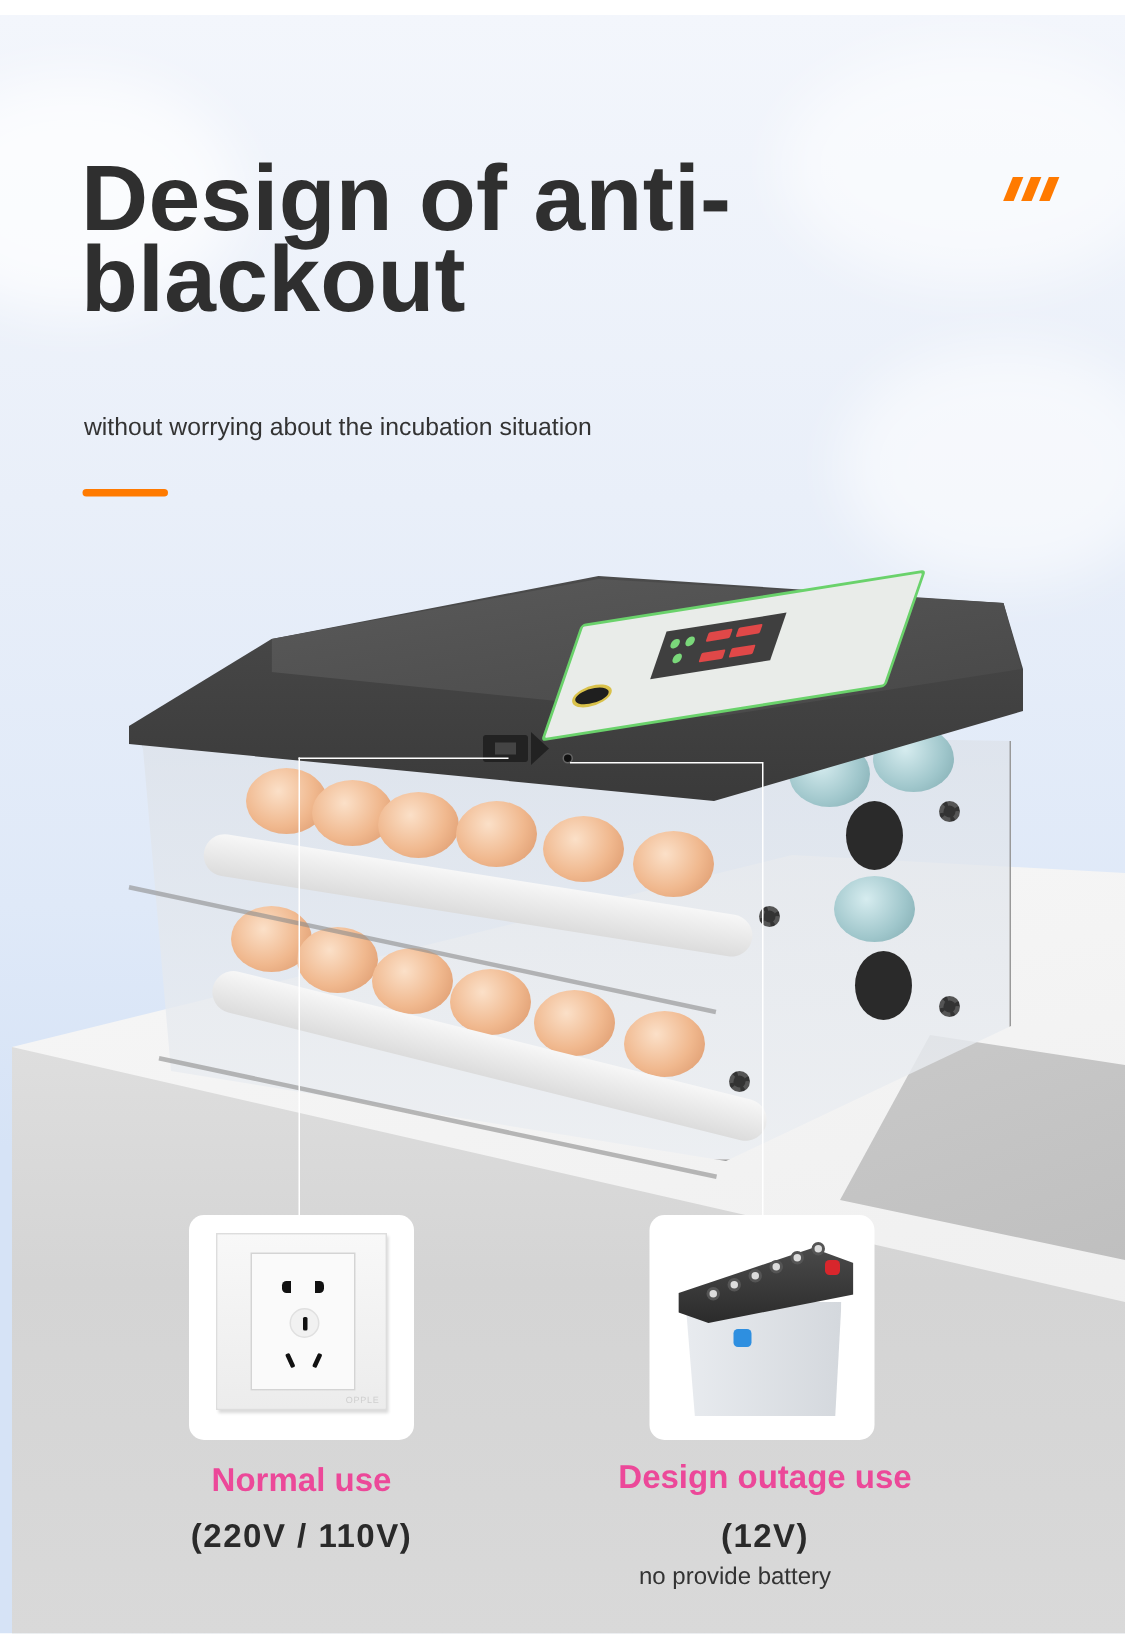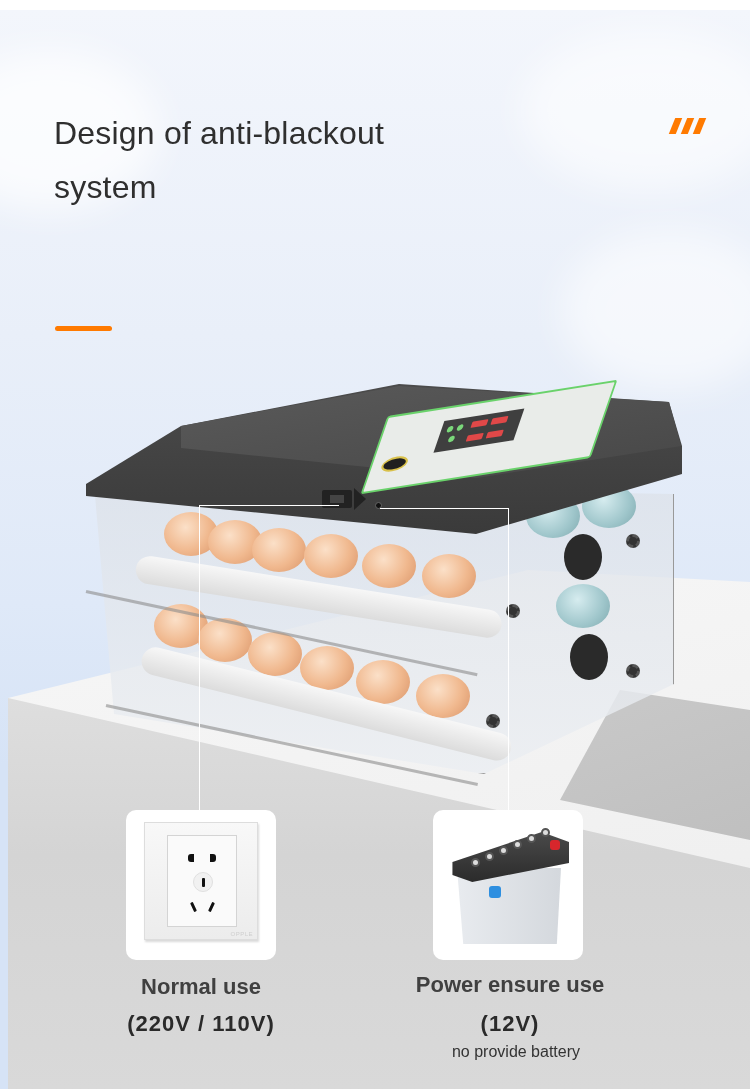--- a/index.html
+++ b/index.html
@@ -10,21 +10,21 @@
   .cloud{position:absolute;border-radius:50%;background:rgba(255,255,255,.55);filter:blur(18px)}
   .pedestal-top{position:absolute;left:8px;top:560px;width:742px;height:520px;
     background:linear-gradient(170deg,#f7f7f7 0%,#ececec 100%);
     clip-path:polygon(0 128px,520px 0,742px 12px,742px 520px,0 520px)}
   .pedestal-front{position:absolute;left:8px;top:688px;width:742px;height:392px;
     background:linear-gradient(180deg,#dedede 0%,#d4d4d4 40%,#d9d9d9 100%);
     clip-path:polygon(0 0,742px 170px,742px 392px,0 392px)}
   .pedestal-right{position:absolute;left:560px;top:680px;width:190px;height:200px;
     background:linear-gradient(160deg,#c9c9c9,#bdbdbd);
     clip-path:polygon(60px 0,190px 20px,190px 150px,0 110px)}
-  .title{position:absolute;left:54px;top:106px;font-size:32px;font-weight:normal;line-height:54px;color:#2f2f2f;letter-spacing:.2px;width:600px}
+  .title{position:absolute;left:54px;top:106px;font-size:62px;font-weight:bold;line-height:54px;color:#2f2f2f;letter-spacing:.2px;width:600px}
   .slashes{position:absolute;left:672px;top:118px;display:flex;gap:5px}
   .slashes span{display:block;width:7px;height:16px;background:#ff7a00;transform:skewX(-22deg)}
   .desc{position:absolute;left:56px;top:233px;font-size:16.5px;line-height:21px;color:#333;width:520px}
   .accent-bar{position:absolute;left:55px;top:326px;width:57px;height:5px;border-radius:3px;background:#ff7a00}
 
   
   .incubator{position:absolute;left:86px;top:384px;width:600px;height:400px}
   .lid{position:absolute;left:0;top:0;width:596px;height:150px;
     clip-path:polygon(95px 42px,313px 0,583px 18px,596px 62px,596px 90px,390px 150px,0 112px,0 100px);
     background:linear-gradient(180deg,#4b4b4b,#3a3a3a)}
@@ -66,51 +66,51 @@
   .round{position:absolute;left:25px;top:36px;width:20px;height:20px;border-radius:50%;background:#f1f1f1;border:1px solid #e0e0e0}
   .brand{position:absolute;right:4px;bottom:2px;font-size:6px;color:#cfcfcf;letter-spacing:.5px}
   .batt-body{position:absolute;left:24px;top:58px;width:104px;height:76px;background:linear-gradient(90deg,#e8ebef,#d4d8dd);
     clip-path:polygon(0 0,100% 0,96% 100%,6% 100%)}
   .batt-top{position:absolute;left:12px;top:22px;width:124px;height:50px;background:linear-gradient(180deg,#4a4a4a,#2b2b2b);
     clip-path:polygon(6% 60%,78% 0,100% 20%,100% 62%,22% 100%,6% 86%)}
   .cell{position:absolute;width:9px;height:9px;border-radius:50%;background:#ddd;border:2px solid #555}
   .term-red{position:absolute;left:117px;top:30px;width:10px;height:10px;border-radius:3px;background:#d8262c}
   .term-blue{position:absolute;left:56px;top:76px;width:12px;height:12px;border-radius:3px;background:#2e8fe0}
 
-  .label-main{position:absolute;font-size:22px;font-weight:bold;color:#404040;text-align:center}
+  .label-main{position:absolute;font-size:22px;font-weight:bold;color:#ec4899;text-align:center}
   .label-sub{position:absolute;font-size:22px;font-weight:bold;color:#2a2a2a;text-align:center;letter-spacing:1px}
   .label-note{position:absolute;font-size:16px;color:#333;text-align:center}
 </style>
 </head>
 <body>
 
 <div class="canvas">
   <div class="cloud" style="left:520px;top:20px;width:260px;height:160px"></div>
   <div class="cloud" style="left:560px;top:220px;width:220px;height:160px"></div>
   <div class="cloud" style="left:-60px;top:40px;width:220px;height:160px;background:rgba(255,255,255,.7)"></div>
 
   <div class="pedestal-top"></div>
   <div class="pedestal-front"></div>
   <div class="pedestal-right"></div>
 </div>
 
 <h1 class="title">
   <span>Design of anti-blackout</span><br>
-  <span>system</span>
 </h1>
 
 <div class="slashes">
   <span></span>
     <span></span>
     <span></span>
 </div>
 
 <p class="desc">
   <br>
   <br>
+  <span>without worrying about the incubation situation</span>
 </p>
 
 <div class="accent-bar"></div>
 
 <div class="incubator">
   <div class="body-box"></div>
 
   <div class="egg" style="left:78px;top:128px"></div>
   <div class="egg" style="left:122px;top:136px"></div>
   <div class="egg" style="left:166px;top:144px"></div>
@@ -188,15 +188,15 @@
   <div class="cell" style="left:80px;top:30px"></div>
   <div class="cell" style="left:94px;top:24px"></div>
   <div class="cell" style="left:108px;top:18px"></div>
   <div class="term-red"></div>
   <div class="term-blue"></div>
 </div>
 
 <div class="label-main" style="left:100px;top:974px;width:202px">Normal use</div>
 <div class="label-sub" style="left:100px;top:1011px;width:202px">(220V / 110V)</div>
 
-<div class="label-main" style="left:390px;top:972px;width:240px">Power ensure use</div>
+<div class="label-main" style="left:390px;top:972px;width:240px">Design outage use</div>
 <div class="label-sub" style="left:390px;top:1011px;width:240px">(12V)</div>
-<div class="label-note" style="left:396px;top:1043px;width:240px">no provide battery</div>
+<div class="label-note" style="left:370px;top:1043px;width:240px">no provide battery</div>
 
 </body></html>

